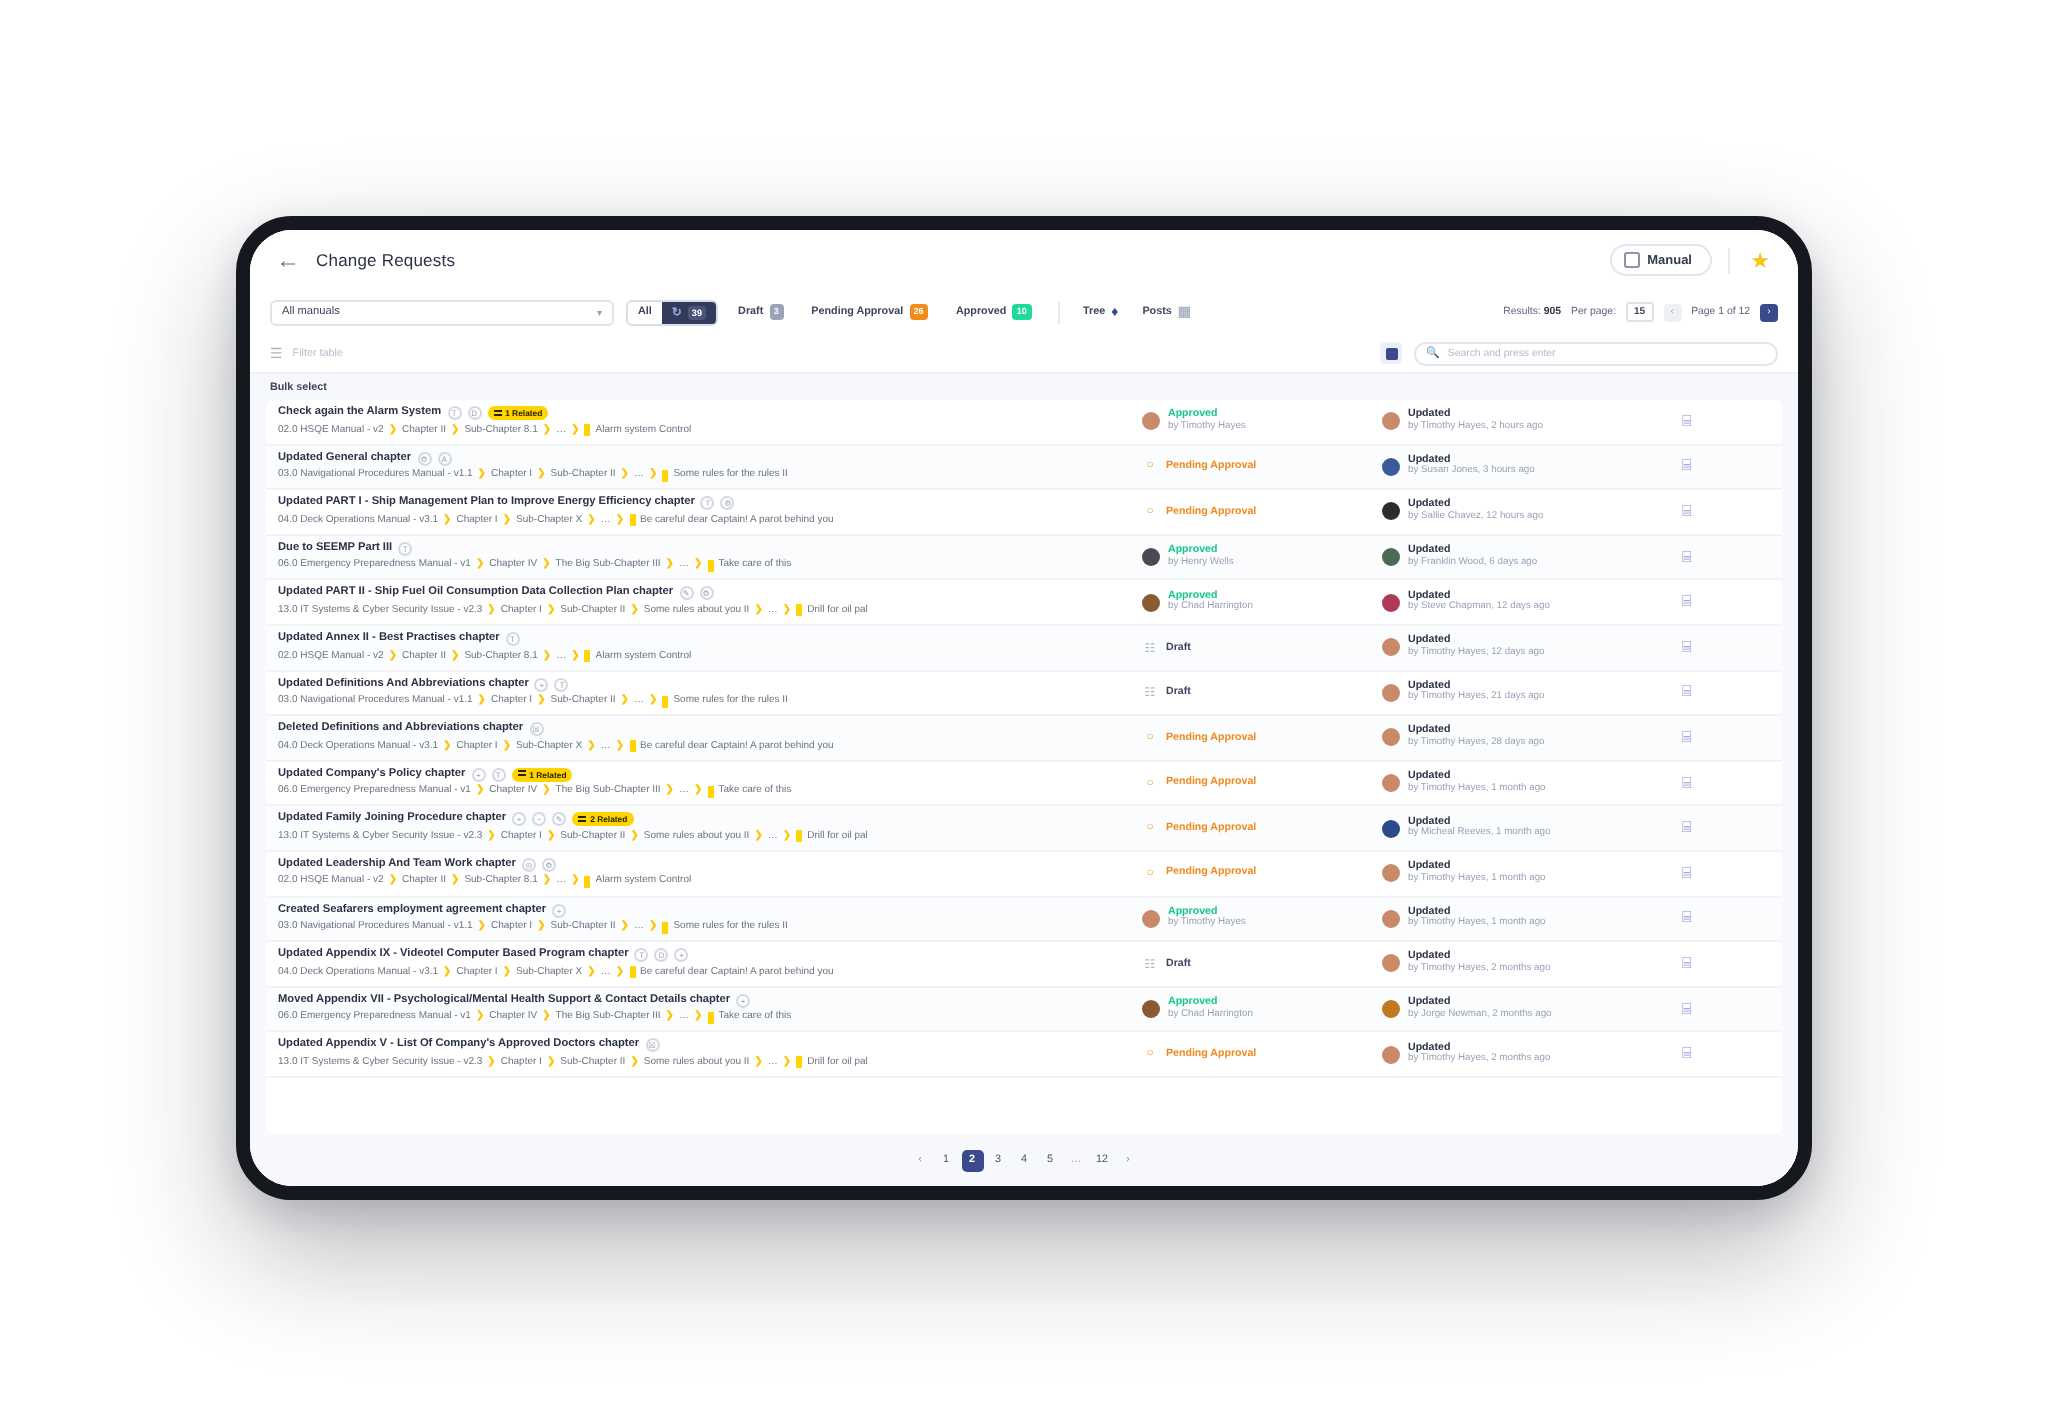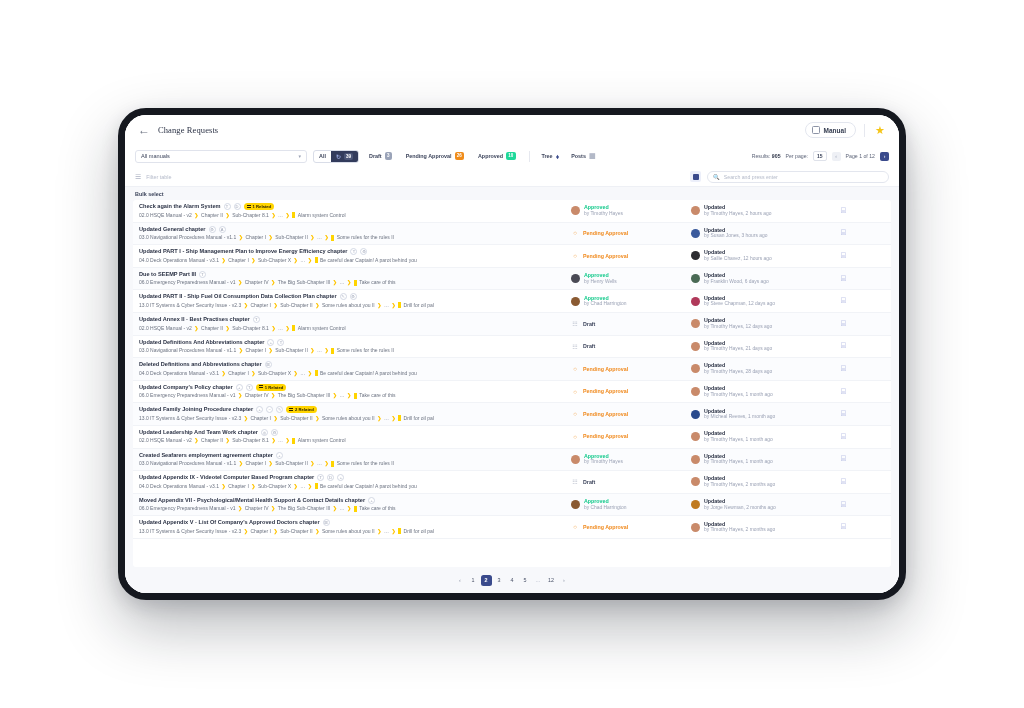--- a/index.html
+++ b/index.html
@@ -31,21 +31,21 @@
     background: #ffffff;
     display: flex; align-items: center;
     padding: 0 12px;
   }
   .back-arrow {
     width: 14px; height: 14px;
     display: flex; align-items: center; justify-content: center;
     color: #6b7280; font-size: 12px; cursor: pointer;
     margin-right: 7px;
   }
-  .page-title { font-size: 8.5px; font-weight: 400; color: #2b3245; letter-spacing: .1px; font-family: Liberation Serif, serif; }
+  .page-title { font-size: 8.5px; font-weight: 400; color: #2b3245; letter-spacing: .1px; }
   .topbar-right { margin-left: auto; display: flex; align-items: center; gap: 8px; }
   .manual-btn {
     display: flex; align-items: center; gap: 4px;
     border: 1px solid #e3e6ee; border-radius: 11px;
     padding: 3px 9px 3px 6px; background: #fff; cursor: pointer;
   }
   .manual-btn .mi {
     width: 8px; height: 8px; border: 1px solid #8d94a6; border-radius: 1.5px;
     display: inline-block;
   }

